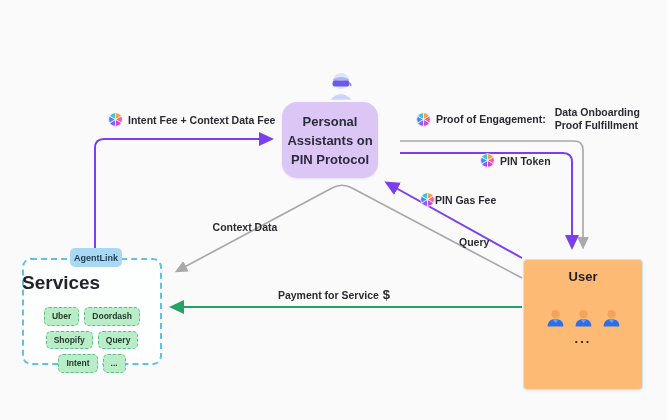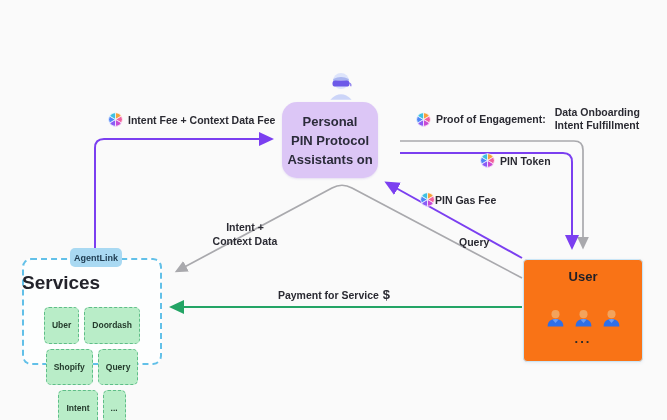--- a/index.html
+++ b/index.html
@@ -27,26 +27,26 @@
   }
   .agentlink-tab{
     left:70px;top:248px;width:52px;height:19px;background:#a9d9f2;border-radius:5px;
     display:flex;align-items:center;justify-content:center;
     font-size:9px;font-weight:700;color:#1d3b50;z-index:3;
   }
   .services-title{left:22px;top:272px;width:140px;font-size:19px;font-weight:700;color:#23232b;}
   .chips{left:28px;top:307px;width:128px;display:flex;flex-wrap:wrap;justify-content:center;gap:5px;}
   .chip{
     background:#b9edc8;border:1px dashed #5fbe88;border-radius:5px;
-    padding:13px 7px;font-size:8.5px;font-weight:700;color:#253c2d;line-height:1;
+    padding:4px 7px;font-size:8.5px;font-weight:700;color:#253c2d;line-height:1;
   }
 
   
   .user-box{
-    left:523px;top:259px;width:120px;height:103px;background:#f97316;
+    left:523px;top:259px;width:120px;height:131px;background:#fdba74;
     border:1px solid #c9e5f6;border-radius:4px;box-sizing:border-box;
     box-shadow:0 1px 3px rgba(100,150,200,.12);
     display:flex;flex-direction:column;align-items:center;
   }
   .user-title{margin-top:9px;font-size:13px;font-weight:700;color:#1f1f27;}
   .user-people{display:flex;gap:7px;margin-top:24px;}
   .user-more{font-size:13px;font-weight:700;letter-spacing:2px;margin-top:2px;color:#2a2a2a;}
 
   
   .lbl{font-size:10.5px;font-weight:700;color:#2a2a32;white-space:nowrap;}
@@ -98,22 +98,22 @@
   <svg class="abs vr-icon" viewBox="0 0 24 24">
     <path d="M4,23 Q12,15 20,23 Z" fill="#ccd5f8"></path>
     <circle cx="12" cy="9" r="6" fill="#dde4fb"></circle>
     <path d="M6.2,7.5 Q12,4.5 17.8,7.5 L17.8,9.5 Q12,7 6.2,9.5 Z" fill="#aab6f0"></path>
     <rect x="5.6" y="8.6" width="12.8" height="4.6" rx="2.2" fill="#6d5ae8"></rect>
     <path d="M18,10.6 q2,0.4 1.2,2.4" fill="none" stroke="#8d80ee" stroke-width="1"></path>
   </svg>
 
   <div class="abs central-box">
     <div class="line">Personal</div>
+    <div class="line">Assistants on</div>
     <div class="line">PIN Protocol</div>
-    <div class="line">Assistants on</div>
   </div>
 
   <div class="abs services-box"></div>
   <div class="abs agentlink-tab">
     <span>AgentLink</span>
   </div>
   <div class="abs services-title">Services</div>
   <div class="abs chips">
     <span class="chip">Uber</span>
     <span class="chip">Doordash</span>
@@ -166,21 +166,21 @@
         <path d="M12,12 L21.5,6.5 A11,11 0 0 1 21.5,17.5 Z" fill="#f0609e"></path>
         <path d="M12,12 L21.5,17.5 A11,11 0 0 1 12,23 Z" fill="#c94bd4"></path>
         <path d="M12,12 L12,23 A11,11 0 0 1 2.5,17.5 Z" fill="#8b5cf6"></path>
         <path d="M12,12 L2.5,17.5 A11,11 0 0 1 2.5,6.5 Z" fill="#4f86f7"></path>
         <path d="M12,12 L2.5,6.5 A11,11 0 0 1 12,1 Z" fill="#3fc1e0"></path>
       </g>
     </svg>
     <span class="lbl">Proof of Engagement:</span>
     <span class="proof-detail">
       <span class="lbl">Data Onboarding</span>
-      <span class="lbl">Intent Fulfillment</span>
+      <span class="lbl">Proof Fulfillment</span>
     </span>
   </div>
 
   <div class="abs row pin-token-label">
     <svg class="pin-ico" viewBox="0 0 24 24">
       <g stroke="#ffffff" stroke-width="1.1">
         <path d="M12,12 L12,1 A11,11 0 0 1 21.5,6.5 Z" fill="#f5a13d"></path>
         <path d="M12,12 L21.5,6.5 A11,11 0 0 1 21.5,17.5 Z" fill="#f0609e"></path>
         <path d="M12,12 L21.5,17.5 A11,11 0 0 1 12,23 Z" fill="#c94bd4"></path>
         <path d="M12,12 L12,23 A11,11 0 0 1 2.5,17.5 Z" fill="#8b5cf6"></path>
@@ -201,21 +201,20 @@
         <path d="M12,12 L2.5,17.5 A11,11 0 0 1 2.5,6.5 Z" fill="#4f86f7"></path>
         <path d="M12,12 L2.5,6.5 A11,11 0 0 1 12,1 Z" fill="#3fc1e0"></path>
       </g>
     </svg>
     <span class="lbl">PIN Gas Fee</span>
   </div>
 
   <div class="abs lbl query-label">Query</div>
 
   <div class="abs intent-context-label">
-    <div class="lbl">Intent +</div>
     <div class="lbl">Context Data</div>
   </div>
 
   <div class="abs payment-label">
     <span class="lbl">Payment for Service</span>
     <span class="lbl currency">$</span>
   </div>
 
 </div>
 

